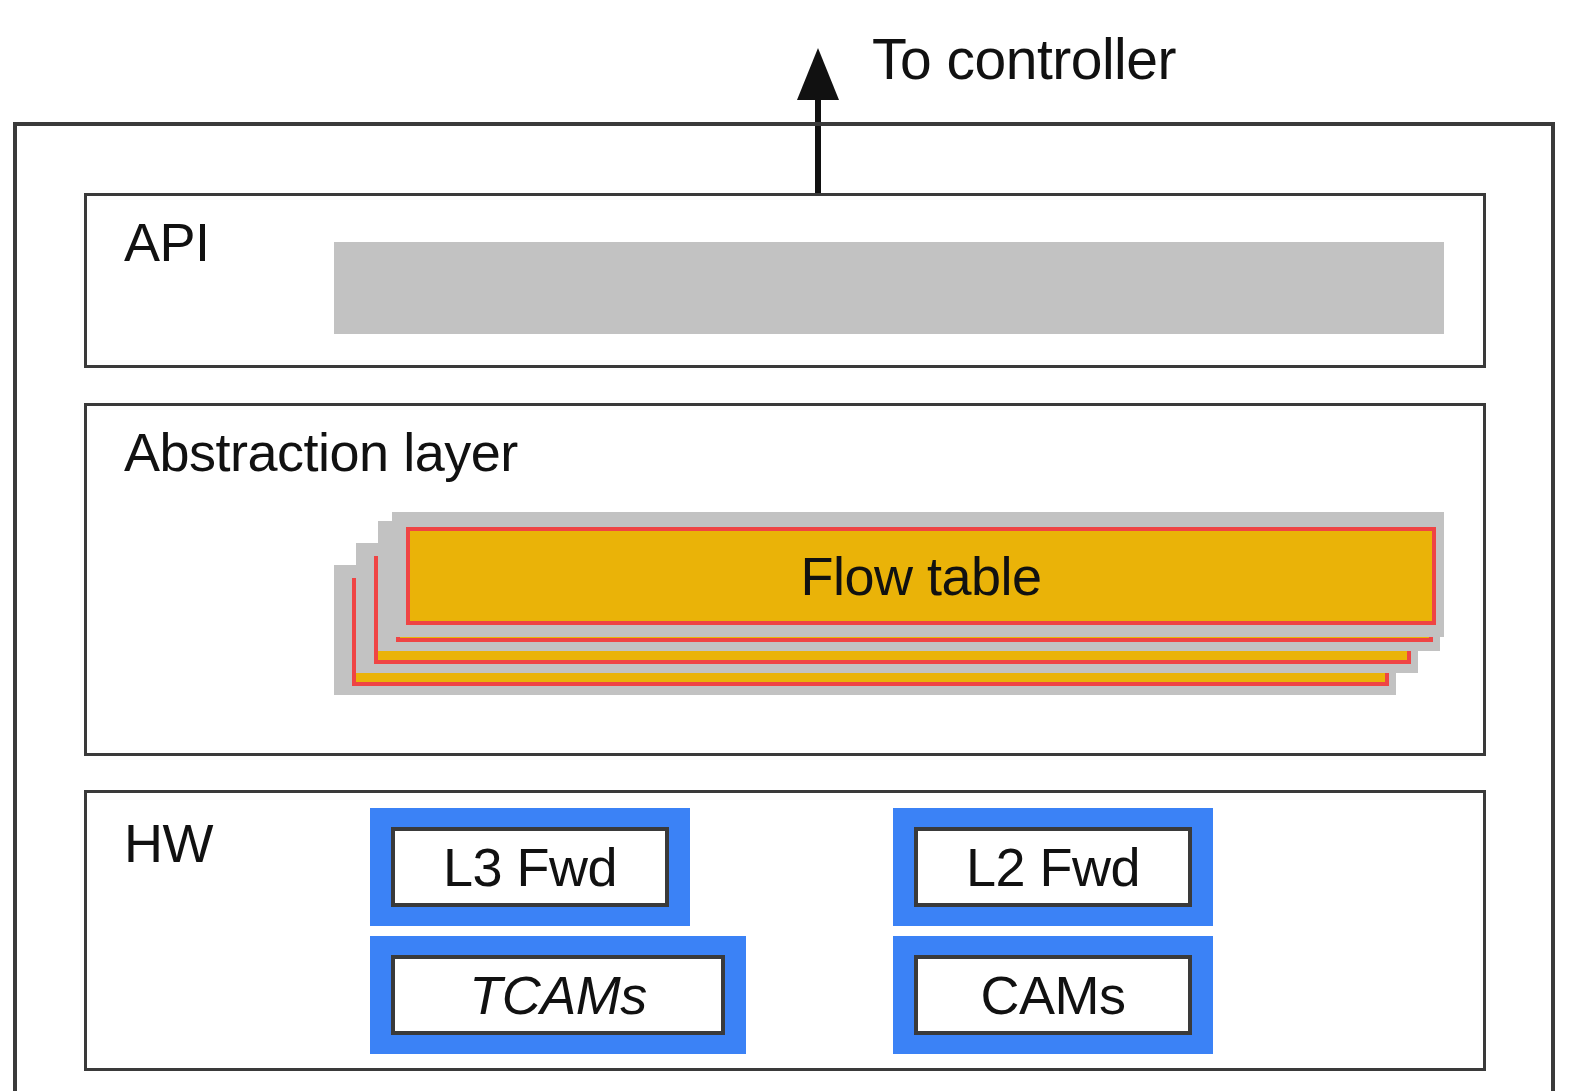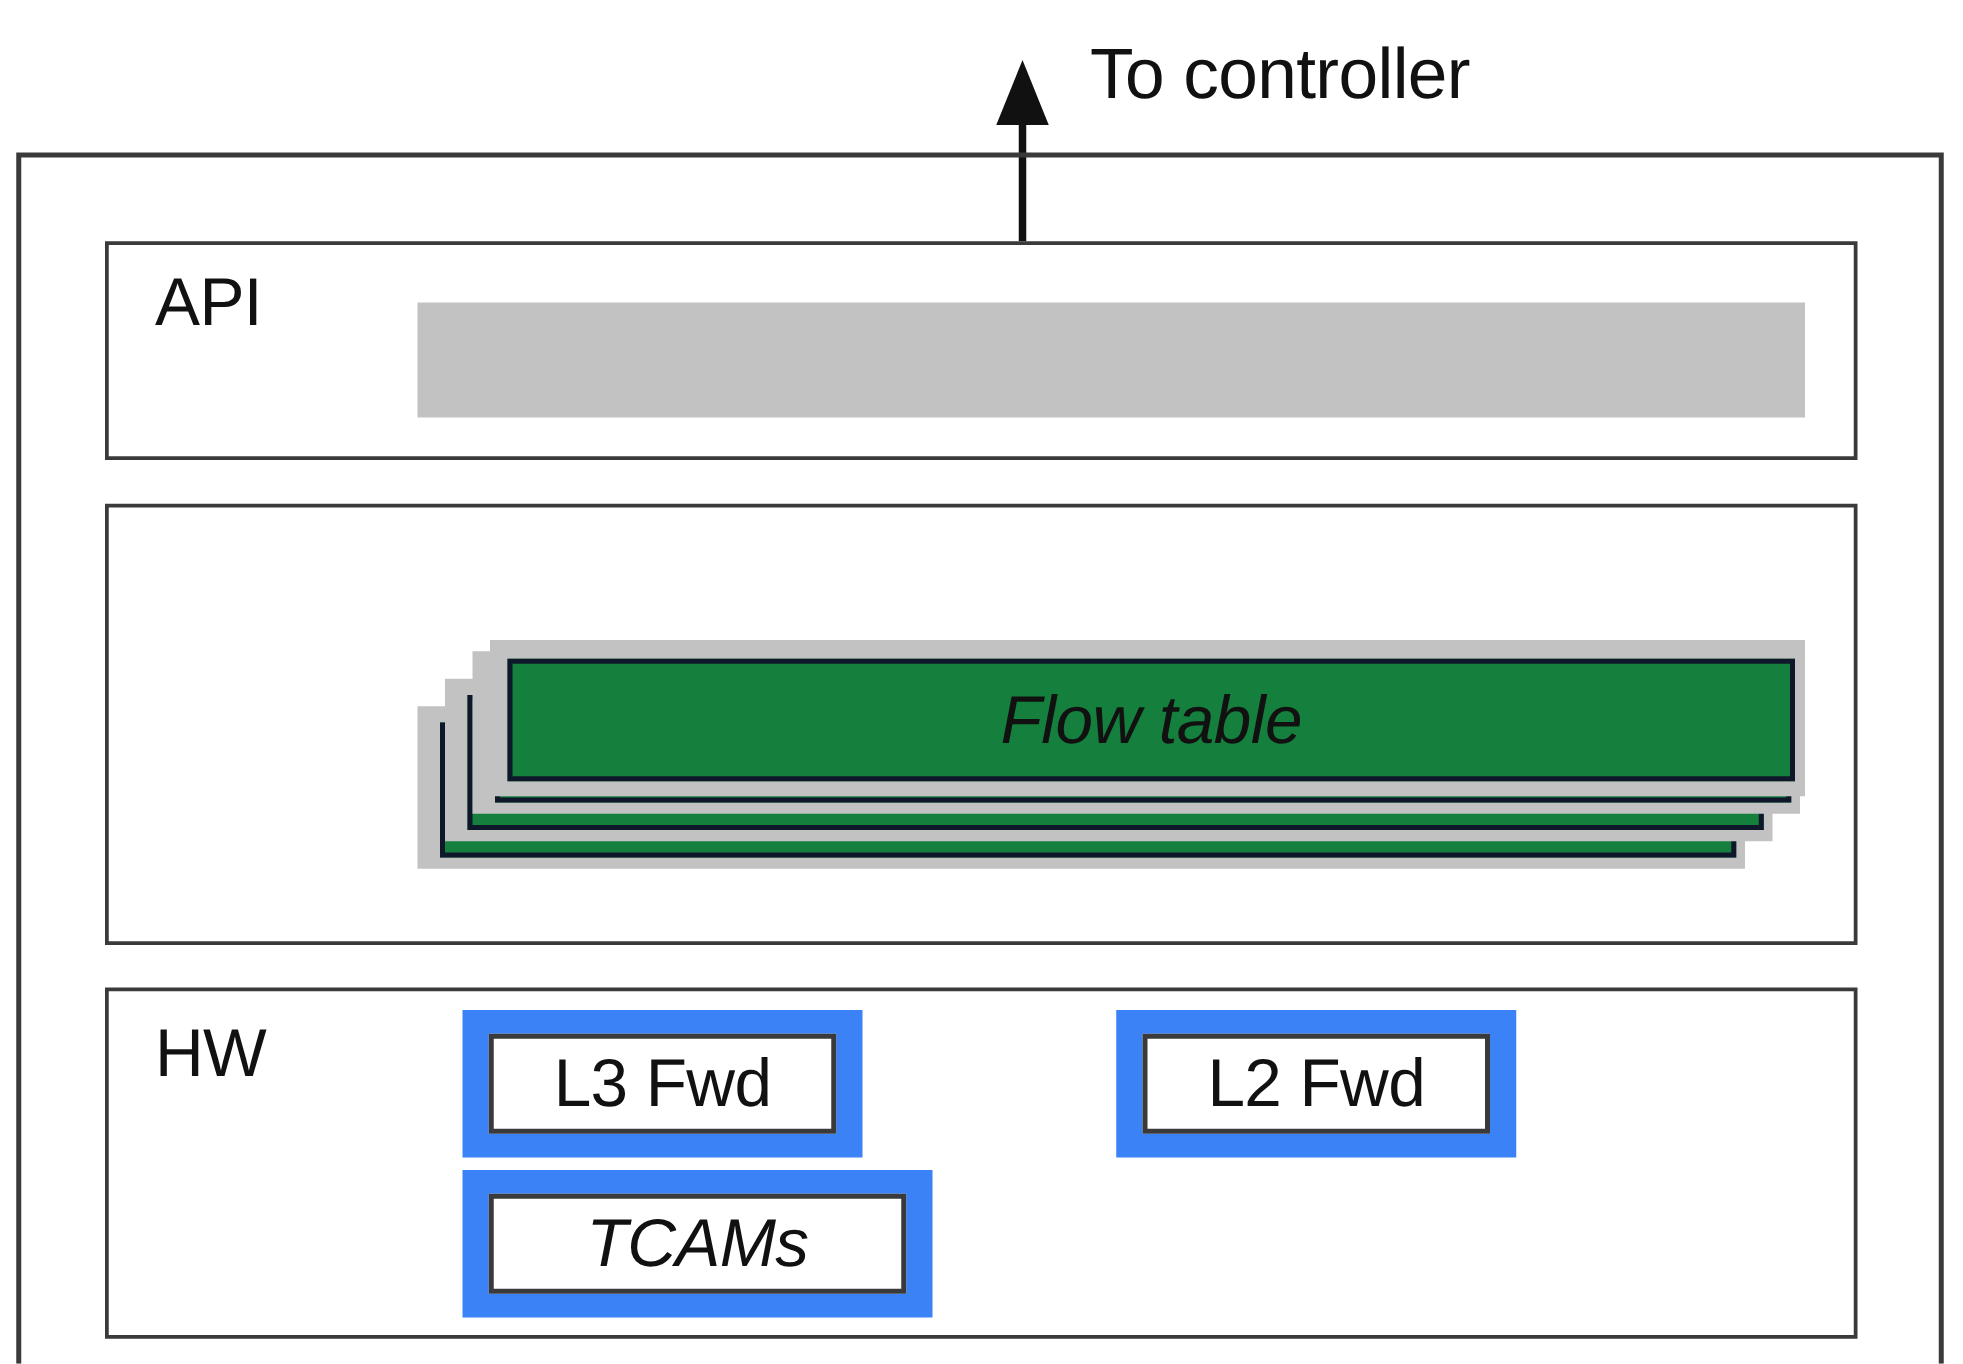--- a/index.html
+++ b/index.html
@@ -116,24 +116,23 @@
   #openflow-box    { left: 325px; top: 228px; width: 1105px; height: 86px; }
 
   
   #flowtable-stack {
     position: absolute;
     left: 0; top: 0; width: 100%; height: 100%;
   }
   .ft-shadow { position: absolute; background: #c2c2c2; }
   .ft-box {
     position: absolute;
-    border: 4px solid #0f172a;
-    background: #15803d;
-    box-sizing: border-box;
-    font-style: italic;
+    border: 4px solid #ef4444;
+    background: #eab308;
+    box-sizing: border-box;
   }
   
   #ft-shadow-3 { left: 334px; top: 565px; width: 1062px; height: 130px; }
   #ft-box-3    { left: 352px; top: 578px; width: 1037px; height: 108px; }
   #ft-shadow-2 { left: 356px; top: 543px; width: 1062px; height: 130px; }
   #ft-box-2    { left: 374px; top: 556px; width: 1037px; height: 108px; }
   #ft-shadow-1 { left: 378px; top: 521px; width: 1062px; height: 130px; }
   #ft-box-1    { left: 396px; top: 534px; width: 1037px; height: 108px; }
   #ft-shadow-front { left: 392px; top: 512px; width: 1052px; height: 125px; }
   #ft-box-front {
@@ -175,20 +174,21 @@
   <div id="controller-label">To controller</div>
 
   <div id="switch-box"></div>
 
   <div id="api-panel" class="layer-panel"></div>
   <div id="api-title" class="layer-title">API</div>
 
   <div id="openflow-shadow" class="shadow-plate"></div>
 
   <div id="abstraction-panel" class="layer-panel"></div>
+  <div id="abstraction-title" class="layer-title">Abstraction layer</div>
 
   <div id="flowtable-stack">
     <div id="ft-shadow-3" class="ft-shadow"></div>
     <div id="ft-box-3" class="ft-box"></div>
 
     <div id="ft-shadow-2" class="ft-shadow"></div>
     <div id="ft-box-2" class="ft-box"></div>
 
     <div id="ft-shadow-1" class="ft-shadow"></div>
     <div id="ft-box-1" class="ft-box"></div>
@@ -213,14 +213,19 @@
       <span class="box-label">TCAMs</span>
     </div>
   </div>
 
   <div id="hw-l2fwd" class="hw-frame">
     <div class="hw-inner">
       <span class="box-label">L2 Fwd</span>
     </div>
   </div>
 
+  <div id="hw-cams" class="hw-frame">
+    <div class="hw-inner">
+      <span class="box-label">CAMs</span>
+    </div>
+  </div>
 
 </div>
 
 </body></html>

